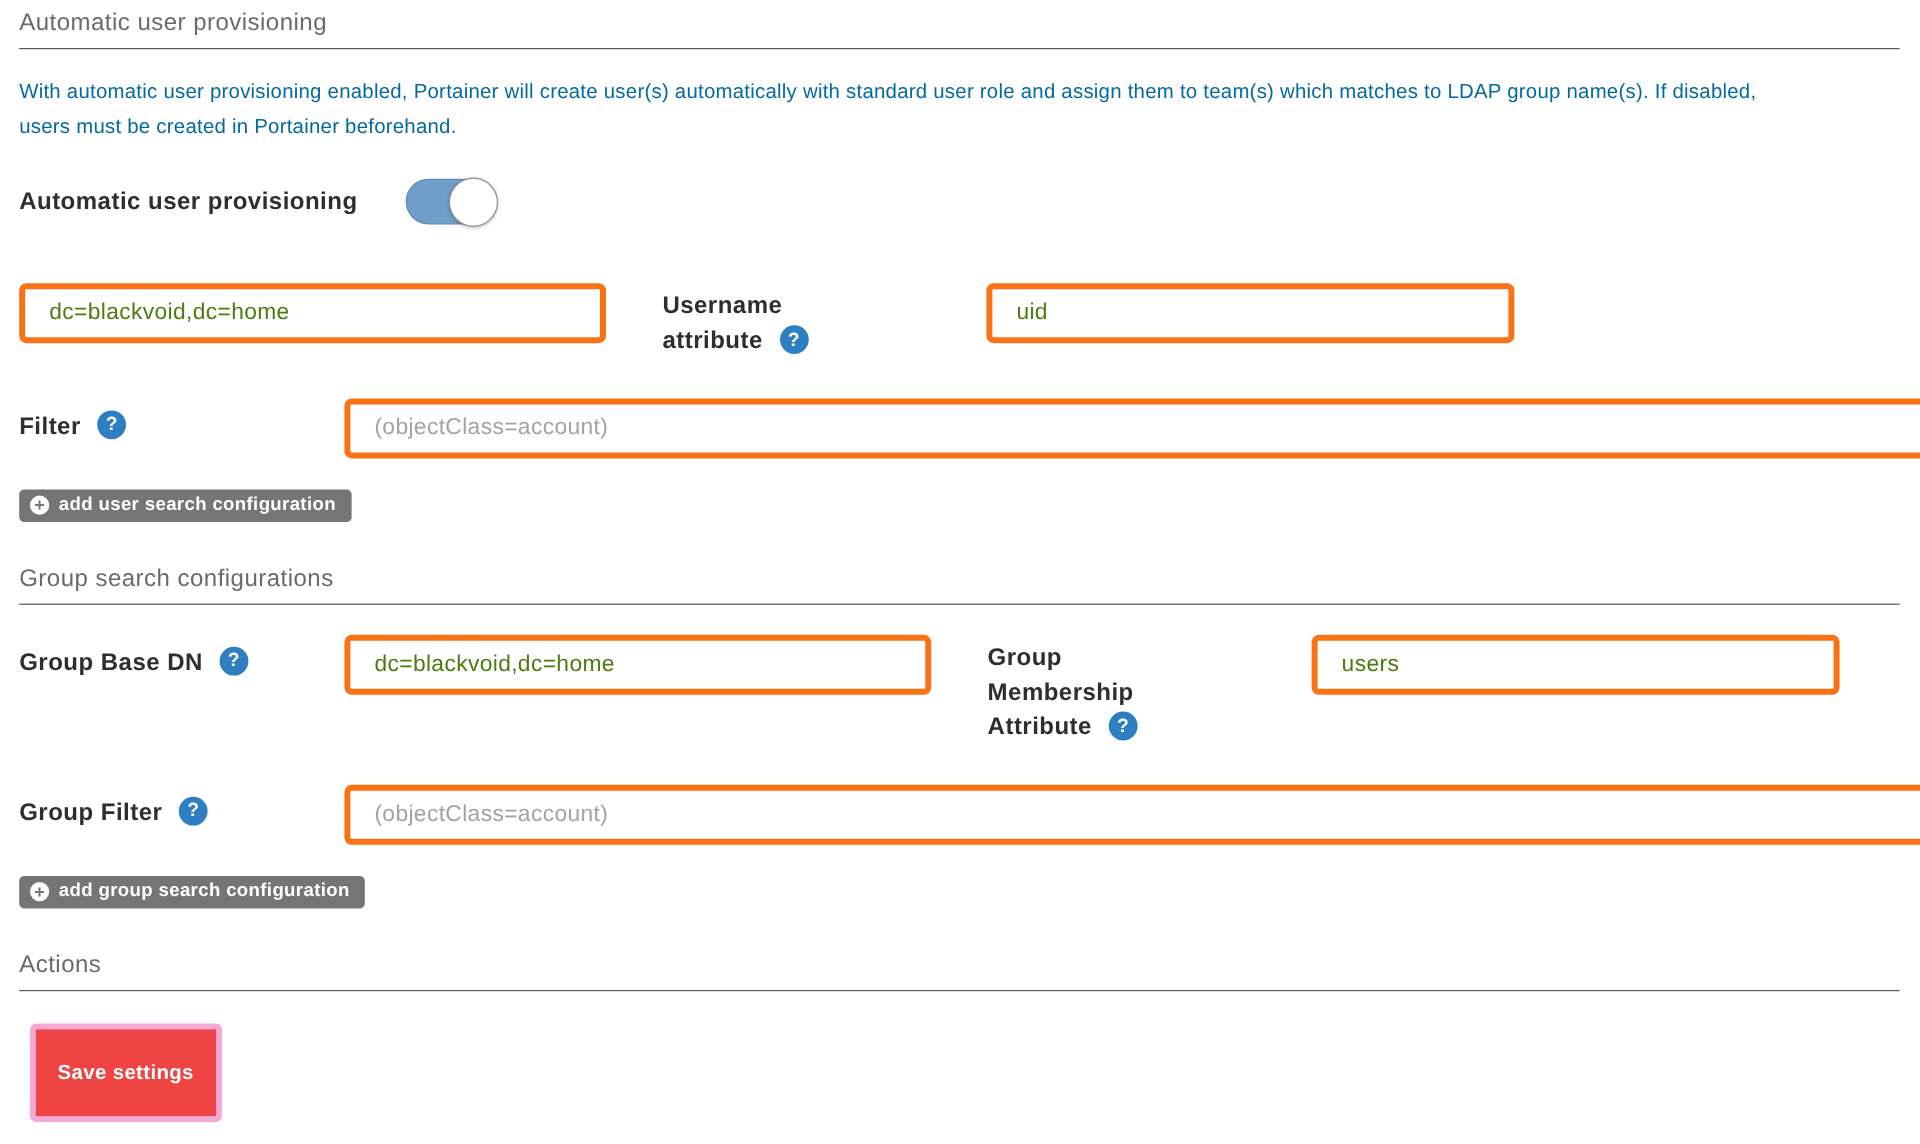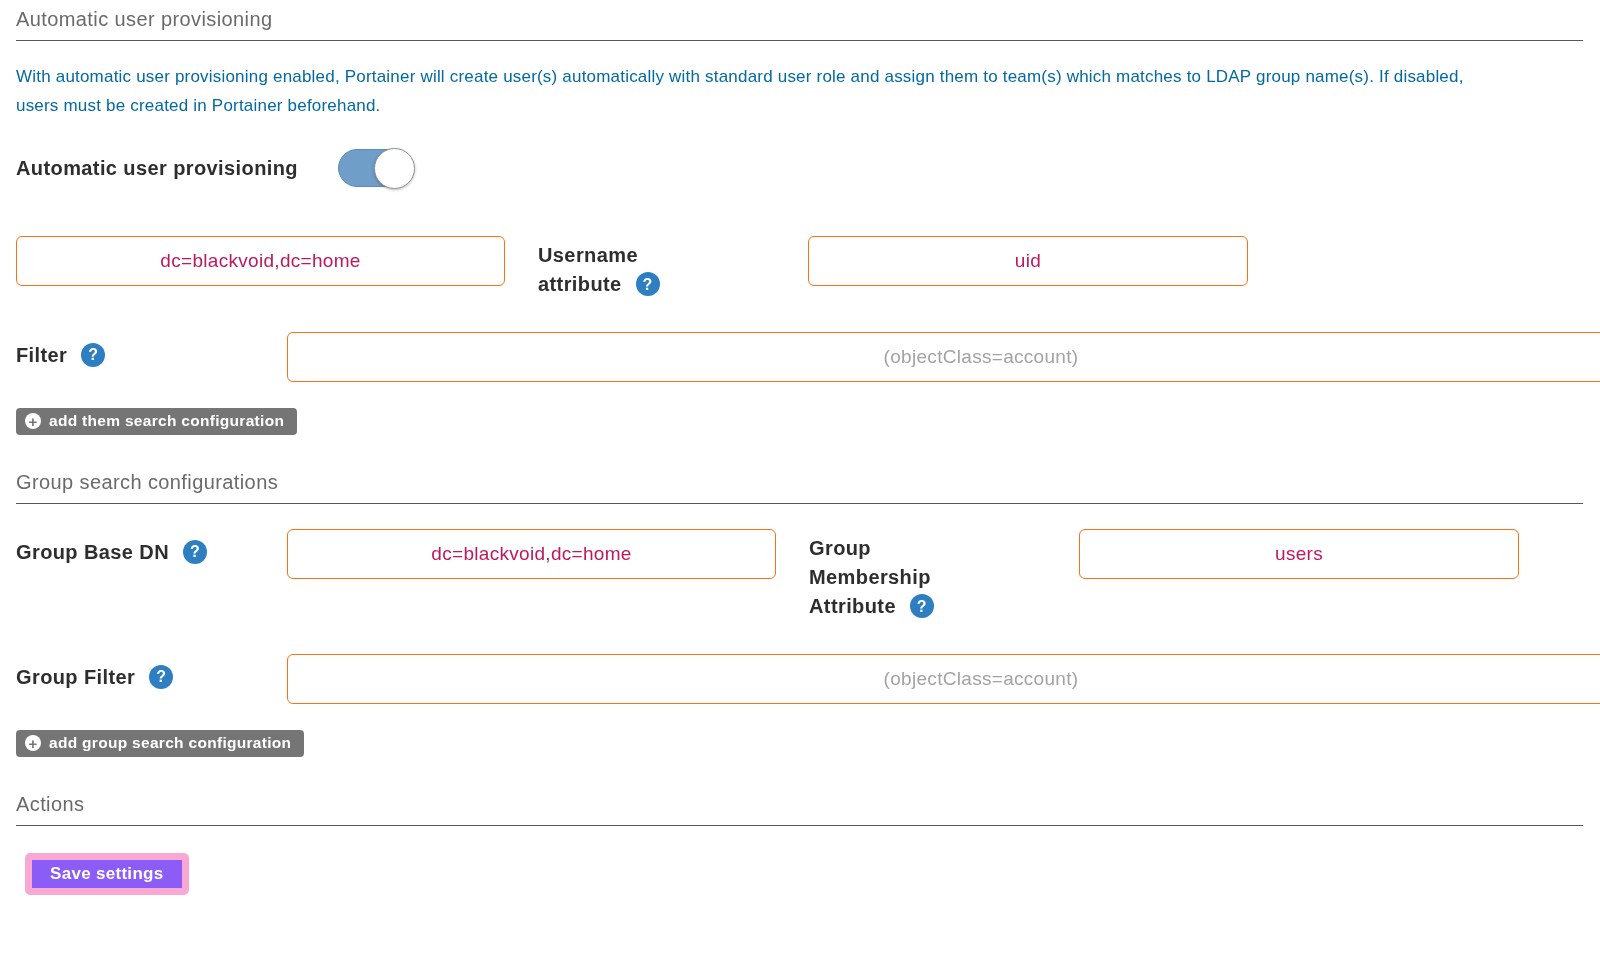--- a/index.html
+++ b/index.html
@@ -56,36 +56,35 @@
   
   .section-user   { margin-top: 49px; }
   .section-group  { margin-top: 36px; }
   .section-actions{ margin-top: 36px; }
   
   .form-row { display: flex; align-items: flex-start; }
   .row-pair   { margin-top: 25px; }
   .row-filter { margin-top: 33px; }
   .col-label1 { width: 271px; flex: none; padding-top: 12px; }
   .col-input1 { width: 489px; flex: none; }
-  .col-label2 { width: 162px; flex: none; margin-left: 33px; padding-top: 5px; line-height: 1.45; }
+  .col-label2 { width: 162px; flex: none; margin-left: 47px; padding-top: 5px; line-height: 1.45; }
   .col-input2 { width: 440px; flex: none; margin-left: 108px; }
   .col-input-wide { width: 1388px; flex: none; }
   .text-input {
     width: 100%;
     height: 50px;
-    border: 1px solid #f97316;
+    border: 5px solid #f97316;
     border-radius: 6px;
     font-family: "Liberation Sans", sans-serif;
     font-size: 19px;
-    color: #be185d;
+    color: #4d7c0f;
     letter-spacing: 0.3px;
     padding: 0 20px;
     outline: none;
     background: #fff;
-    text-align: center;
   }
   .text-input::placeholder { color: #a3a3a3; }
   .help-icon {
     display: inline-flex;
     align-items: center;
     justify-content: center;
     width: 24px; height: 24px;
     margin-left: 8px;
     background: #2d7fc1;
     color: #fff;
@@ -122,29 +121,29 @@
     color: #757575;
     border-radius: 50%;
     font-size: 15px;
     font-weight: 700;
     line-height: 1;
   }
   .save-btn {
     margin-top: 27px;
     margin-left: 9px;
     display: inline-block;
-    background: #8b5cf6;
-    border: 7px solid #f9a8d4;
+    background: #ef4444;
+    border: 5px solid #f9a8d4;
     border-radius: 5px;
     color: #ffffff;
     font-family: "Liberation Sans", sans-serif;
     font-weight: 700;
     font-size: 17px;
     letter-spacing: 0.3px;
-    padding: 4px 18px;
+    padding: 26px 18px;
     cursor: pointer;
   }
 </style>
 </head>
 <body>
 
 <section>
   <h2 class="section-header">Automatic user provisioning</h2>
 
   <p class="description">With automatic user provisioning enabled, Portainer will create user(s) automatically with standard user role and assign them to team(s) which matches to LDAP group name(s). If disabled, users must be created in Portainer beforehand.</p>
@@ -177,21 +176,21 @@
       <span>Filter</span>
       <span class="help-icon">?</span>
     </div>
     <div class="col-input-wide">
       <input class="text-input" type="text" placeholder="(objectClass=account)" style="">
     </div>
   </div>
 
   <button class="add-btn">
     <span class="plus-icon">+</span>
-    <span>add them search configuration</span>
+    <span>add user search configuration</span>
   </button>
 </section>
 
 <section class="section-group">
   <h2 class="section-header">Group search configurations</h2>
 
   <div class="form-row row-pair">
     <div class="col-label1 bold-label">
       <span>Group Base DN</span>
       <span class="help-icon">?</span>

